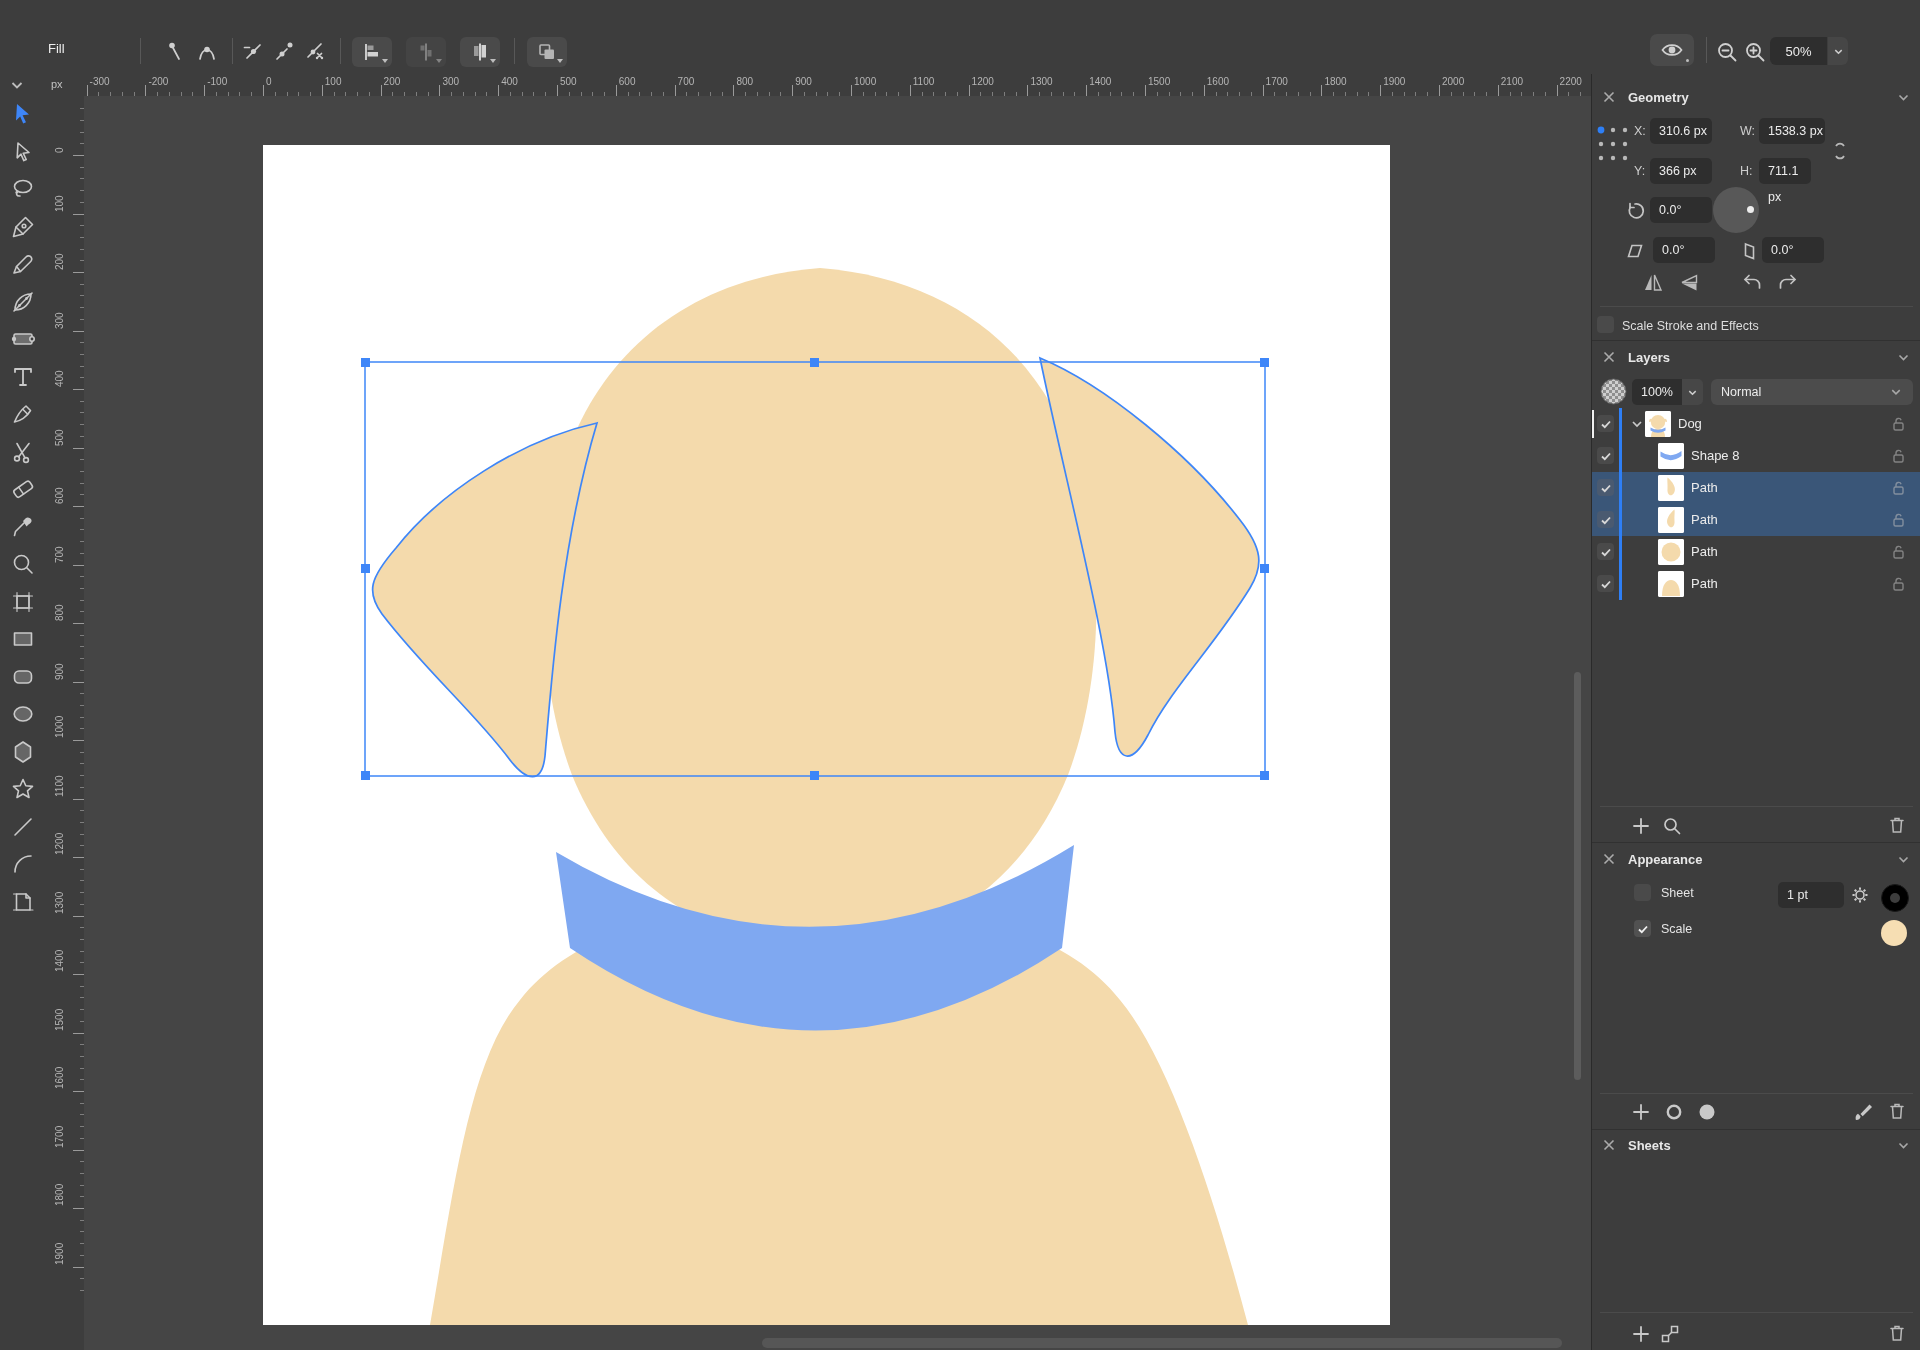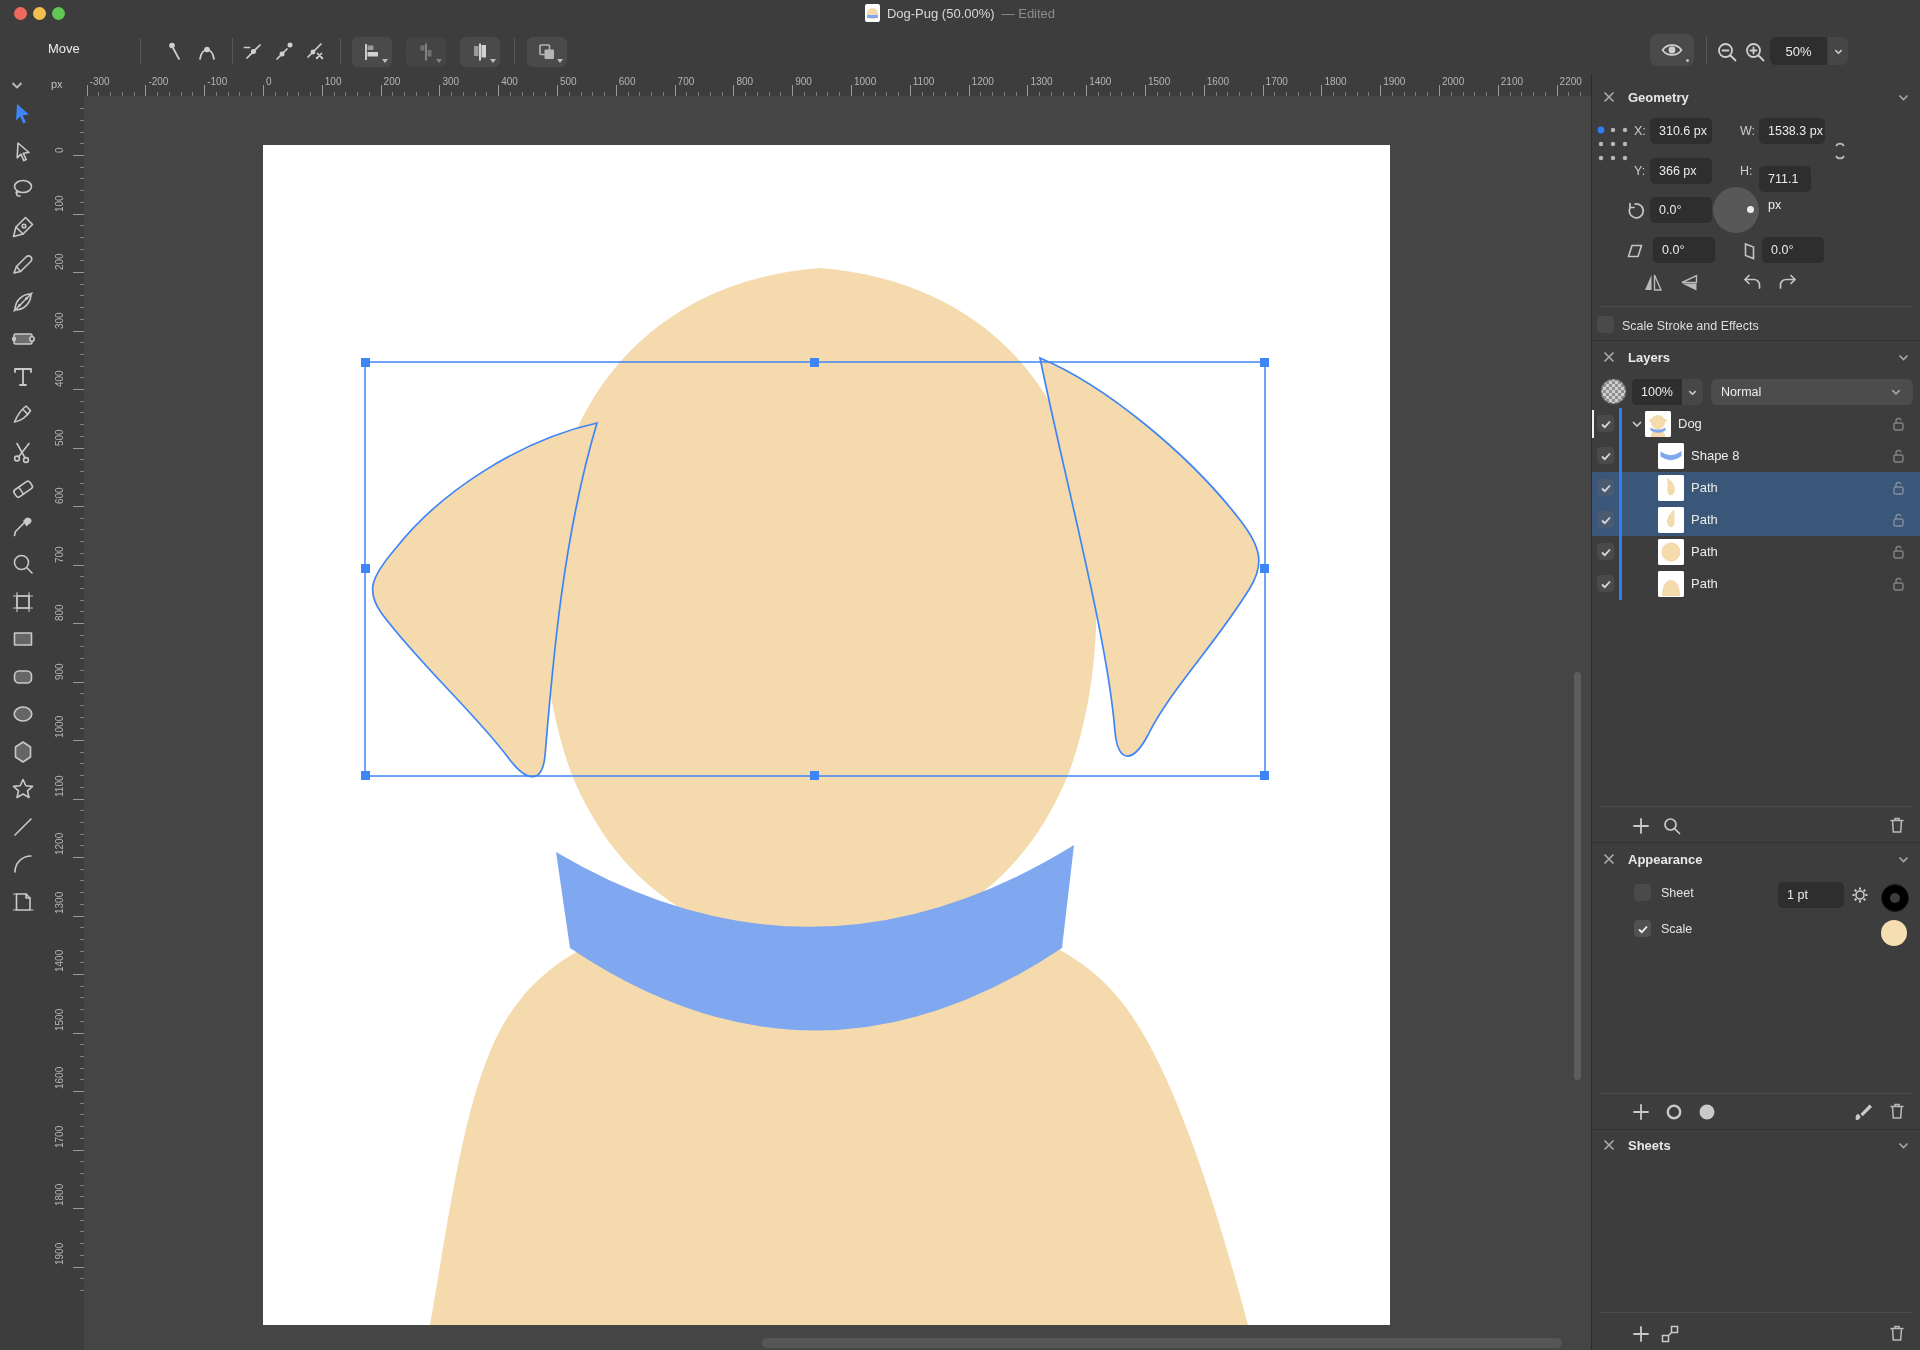--- a/index.html
+++ b/index.html
@@ -75,36 +75,23 @@
   .llock{position:absolute;right:14px;top:7px;width:17px;height:17px;opacity:.55;}
   .sheetrow{position:absolute;left:0;width:329px;height:33px;background:#31587f;}
   .icn{position:absolute;width:22px;height:22px;}
   .swatch{position:absolute;width:26px;height:26px;border-radius:50%;}
 </style>
 </head>
 <body>
 
 <div class="app">
 
-  <div class="titlebar">
-    <div class="light" style="left:14px;background:var(--tl-red)"></div>
-    <div class="light" style="left:33px;background:var(--tl-yellow)"></div>
-    <div class="light" style="left:52px;background:var(--tl-green)"></div>
-    <div class="title-group">
-      <span class="doc-icon">
-          <i></i>
-          <b></b>
-        </span>
-      <span class="title-text">Dog-Pug (50.00%)</span>
-      <span class="title-edited">— Edited</span>
-    </div>
-  </div>
 
   <div class="toolbar">
-    <span class="move-label">Move</span>
+    <span class="move-label">Fill</span>
     <div class="tsep" style="left:140px"></div>
 
     <div class="nicon" style="left:162px">
       <svg viewBox="0 0 26 26" fill="none" stroke="#cfcfcf" stroke-width="1.7" stroke-linecap="round">
           <path d="M10 8 L17 21"></path>
           <circle cx="10" cy="7.5" r="2.8" fill="#cfcfcf" stroke="none"></circle>
         </svg>
     </div>
     <div class="nicon" style="left:194px">
       <svg viewBox="0 0 26 26" fill="none" stroke="#cfcfcf" stroke-width="1.7" stroke-linecap="round">
@@ -639,21 +626,21 @@
         </g>
       <circle cx="7" cy="8" r="3.4" fill="var(--accent)"></circle>
     </svg>
     <span class="flbl" style="left:42px;top:50px">X:</span>
     <div class="fld" style="left:58px;top:44px;width:62px">310.6 px</div>
     <span class="flbl" style="left:148px;top:50px">W:</span>
     <div class="fld" style="left:167px;top:44px;width:66px">1538.3 px</div>
     <span class="flbl" style="left:42px;top:90px">Y:</span>
     <div class="fld" style="left:58px;top:84px;width:62px">366 px</div>
     <span class="flbl" style="left:148px;top:90px">H:</span>
-    <div class="fld" style="left:167px;top:92px;width:52px">711.1 px</div>
+    <div class="fld" style="left:167px;top:84px;width:52px">711.1 px</div>
     <svg class="gicon" style="left:240px;top:64px;width:16px;height:26px" viewBox="0 0 16 26" fill="none" stroke="#b9b9b9" stroke-width="1.7">
         <path d="M4 8 a4.5 4.5 0 0 1 8 0"></path>
         <path d="M4 18 a4.5 4.5 0 0 0 8 0"></path>
       </svg>
 
     <svg class="gicon" style="left:32px;top:126px" viewBox="0 0 22 22" fill="none" stroke="#c4c4c4" stroke-width="1.7" stroke-linecap="round">
         <path d="M6 3.5 V7.5 H10"></path>
         <path d="M6.3 7.2 A7 7 0 1 0 11 4"></path>
       </svg>
     <div class="fld" style="left:58px;top:123px;width:62px">0.0°</div>

